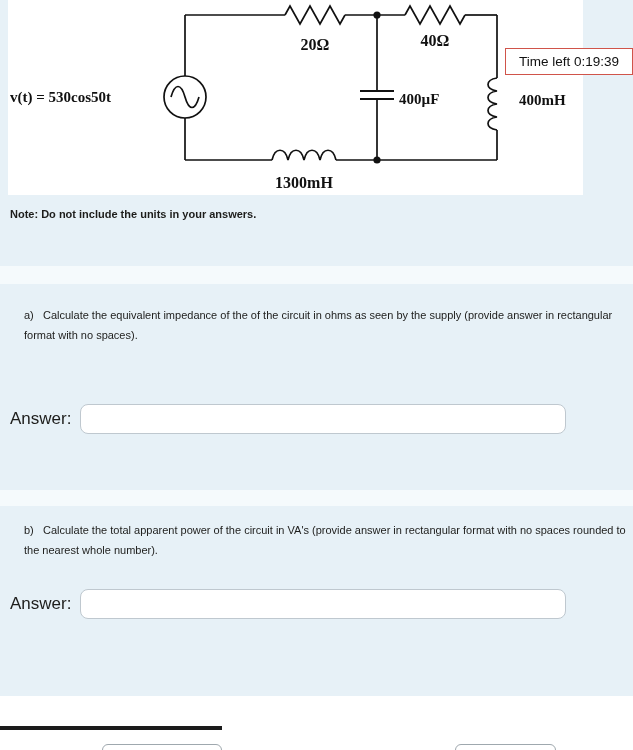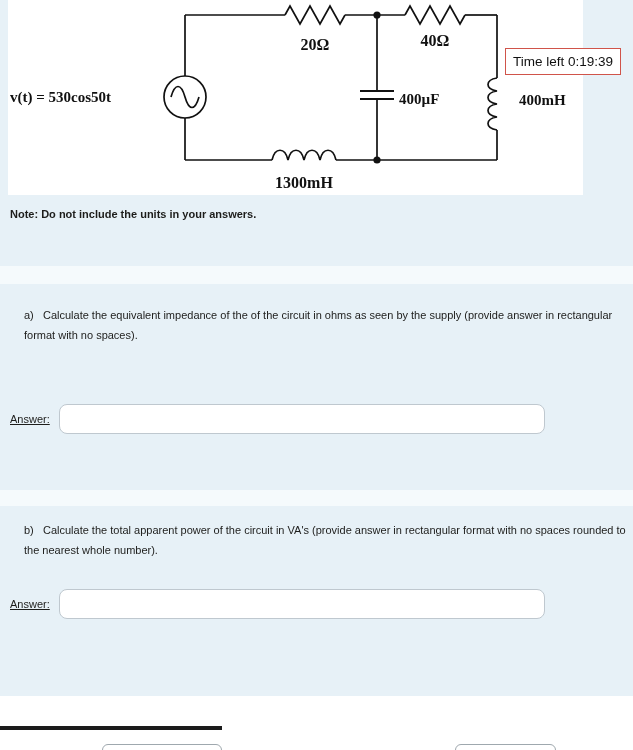--- a/index.html
+++ b/index.html
@@ -14,21 +14,21 @@
   .section-2{top:284px;height:206px;}
   .section-3{top:506px;height:190px;}
   .bottom-area{position:absolute;left:0;top:696px;width:633px;height:54px;background:#ffffff;}
 
   .circuit-panel{
     position:absolute;left:8px;top:0;width:575px;height:195px;background:#ffffff;
   }
   .circuit-panel svg{display:block;}
 
   .timer{
-    position:absolute;left:505px;top:48px;width:116px;height:27px;
+    position:absolute;left:505px;top:48px;width:128px;height:27px;
     background:#ffffff;border:1px solid #d0544a;box-sizing:border-box;
     font-size:13.5px;line-height:25px;text-align:center;color:#111;
   }
 
   .note{
     position:absolute;left:10px;top:208px;width:600px;
     font-weight:bold;font-size:11px;
   }
 
   .question-text{
@@ -36,21 +36,21 @@
     font-size:11px;line-height:20px;
   }
   .q-a{top:305px;}
   .q-b{top:520px;}
 
   .answer-row{
     position:absolute;left:10px;display:flex;align-items:center;
   }
   .answer-row-a{top:404px;}
   .answer-row-b{top:589px;}
-  .answer-label{font-size:11px;margin-right:9px;text-decoration:underline;}
+  .answer-label{font-size:17px;margin-right:9px;}
   .answer-input{
     width:486px;height:30px;box-sizing:border-box;
     border:1px solid #bfc8cf;border-radius:8px;background:#ffffff;
     font-size:14px;padding:0 8px;outline:none;
     font-family:"Liberation Sans",sans-serif;
   }
 
   .dark-rule{position:absolute;left:0;top:726px;width:222px;height:4px;background:#1b1b1b;}
   .btn-stub{
     position:absolute;top:744px;height:14px;background:#ffffff;

